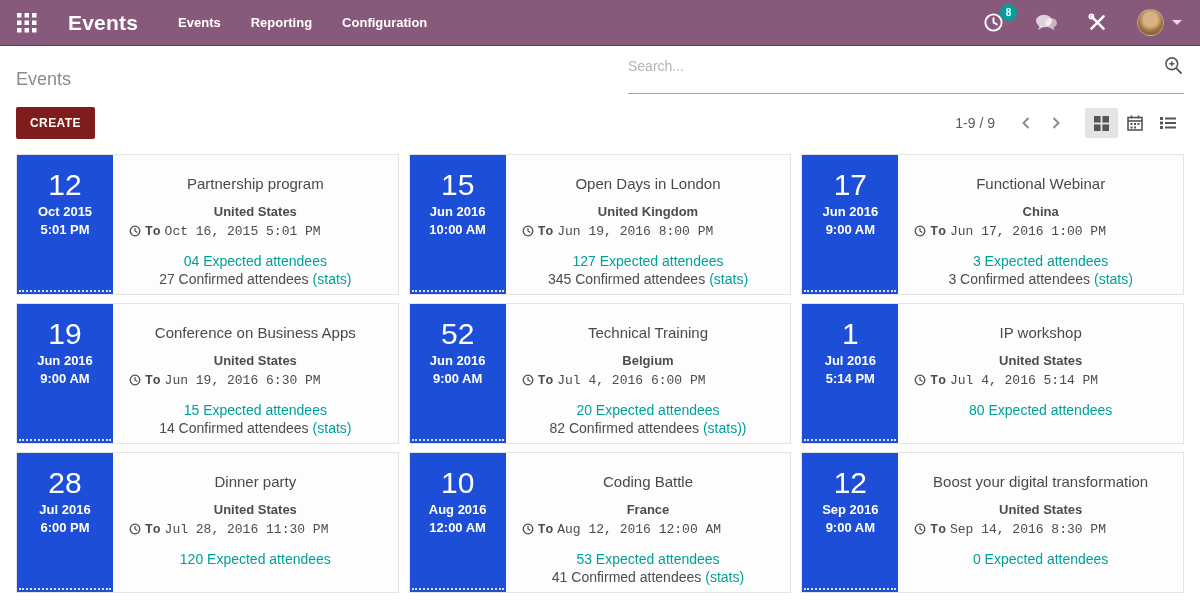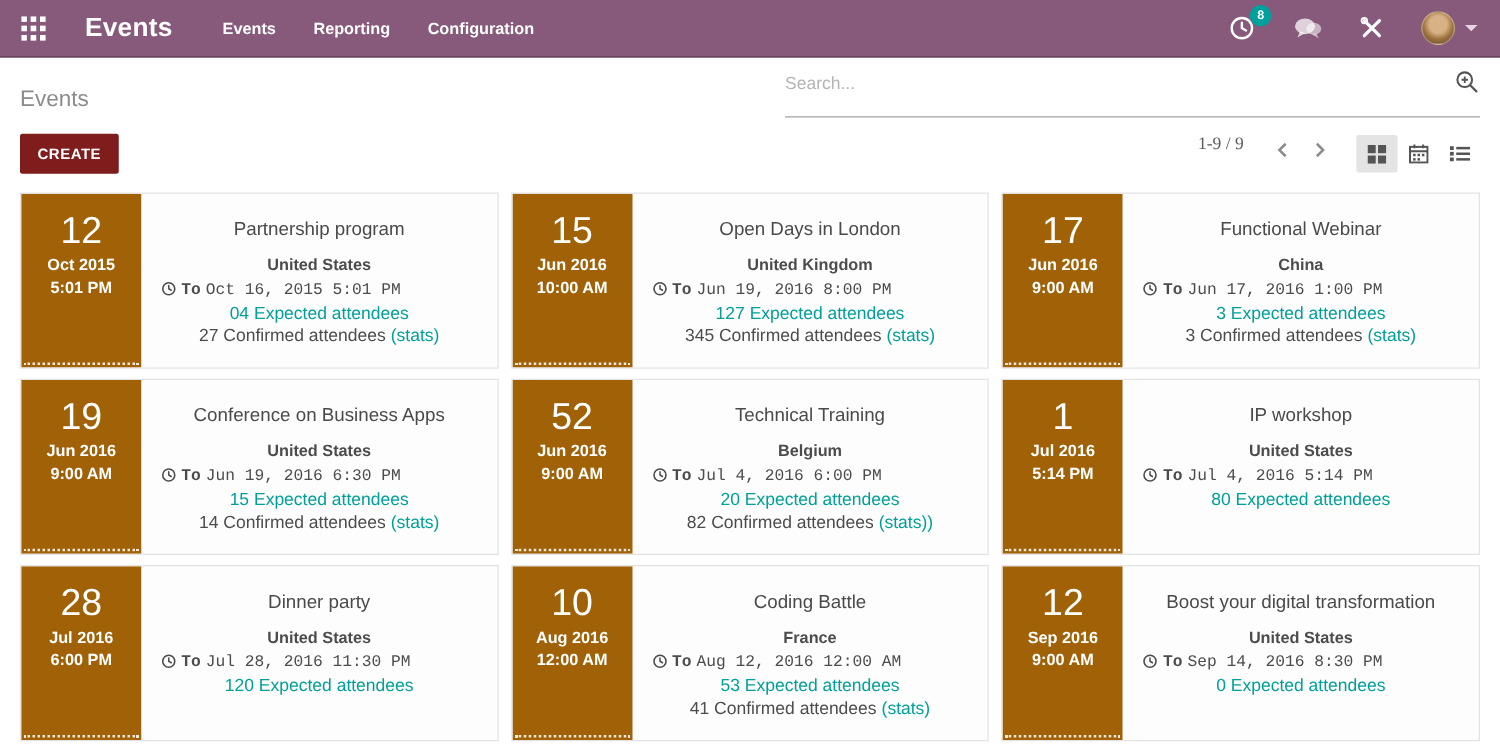--- a/index.html
+++ b/index.html
@@ -38,51 +38,51 @@
   .searchbox input { flex: 1; border: none; outline: none; font-size: 14px; color: #555; background: transparent; font-family: inherit; }
   .searchbox input::placeholder { color: #b4b4b4; }
   .search-icon-btn { background: none; border: none; cursor: pointer; display: flex; padding: 0 1px; }
 
   .cp-row2 { display: flex; align-items: center; margin-top: 13px; }
   .create-btn {
     background: #7f1d1d; color: #fff; border: none; cursor: pointer;
     font-size: 12px; font-weight: bold; letter-spacing: .4px;
     padding: 9px 14px; border-radius: 2px; font-family: inherit;
   }
-  .cp-right { margin-left: auto; display: flex; align-items: flex-start; font-family: Liberation Serif, serif; }
+  .cp-right { margin-left: auto; display: flex; align-items: center; }
   .pager-text { font-size: 14px; color: #5a5a5a; margin-right: 16px; }
   .pager-btn { background: none; border: none; cursor: pointer; padding: 4px 8px; display: flex; align-items: center; }
   .switcher { display: flex; align-items: center; margin-left: 14px; }
   .view-btn { background: none; border: none; cursor: pointer; width: 33px; height: 30px; display: flex; align-items: center; justify-content: center; border-radius: 2px; }
   .view-btn.active { background: #e4e4e4; }
 
   
   .kanban-grid {
     padding: 15px 16px 16px 16px;
     display: grid; grid-template-columns: repeat(3, 1fr); column-gap: 10px; row-gap: 8px;
   }
   .event-card {
     display: flex; height: 141px; background: #fdfdfd; border: 1px solid #e3e3e3; cursor: pointer; overflow: hidden;
   }
   .datebox {
-    flex: 0 0 96px; background: #a16207; color: #fff; text-align: center; padding-top: 13px; position: relative;
+    flex: 0 0 96px; background: #1d4ed8; color: #fff; text-align: center; padding-top: 13px; position: relative;
   }
   .datebox::after {
     content: ""; position: absolute; left: 2px; right: 2px; bottom: 2px;
     border-bottom: 2px dotted rgba(255,255,255,.85);
   }
   .datebox .day { font-size: 30px; line-height: 1.15; }
   .datebox .monthyear, .datebox .time { font-size: 13px; font-weight: bold; line-height: 1.45; }
   .card-body { flex: 1; padding: 13px 16px 0 16px; text-align: center; }
   .card-title { font-size: 15px; font-weight: normal; color: #4a4a4a; margin: 7px 0 10px 0; white-space: nowrap; }
   .country { font-size: 13px; font-weight: bold; color: #4c4c4c; line-height: 1.5; }
   .to-line { font-size: 13px; color: #4c4c4c; line-height: 1.5; display: flex; align-items: center; font-family: Liberation Mono, monospace; }
   .to-line .clock-glyph { margin-right: 4px; display: inline-flex; }
   .to-line b { margin-right: 4px; }
-  .attendees { font-size: 14px; line-height: 1.3; }
+  .attendees { margin-top: 11px; font-size: 14px; line-height: 1.3; }
   .expected { color: #00A09A; }
   .confirmed { color: #4c4c4c; }
   .stats-link { color: #00A09A; margin-left: 4px; cursor: pointer; }
 </style>
 </head>
 <body>
 
 <nav class="navbar">
   <button class="apps-btn">
     <svg width="20" height="20" viewBox="0 0 20 20">

